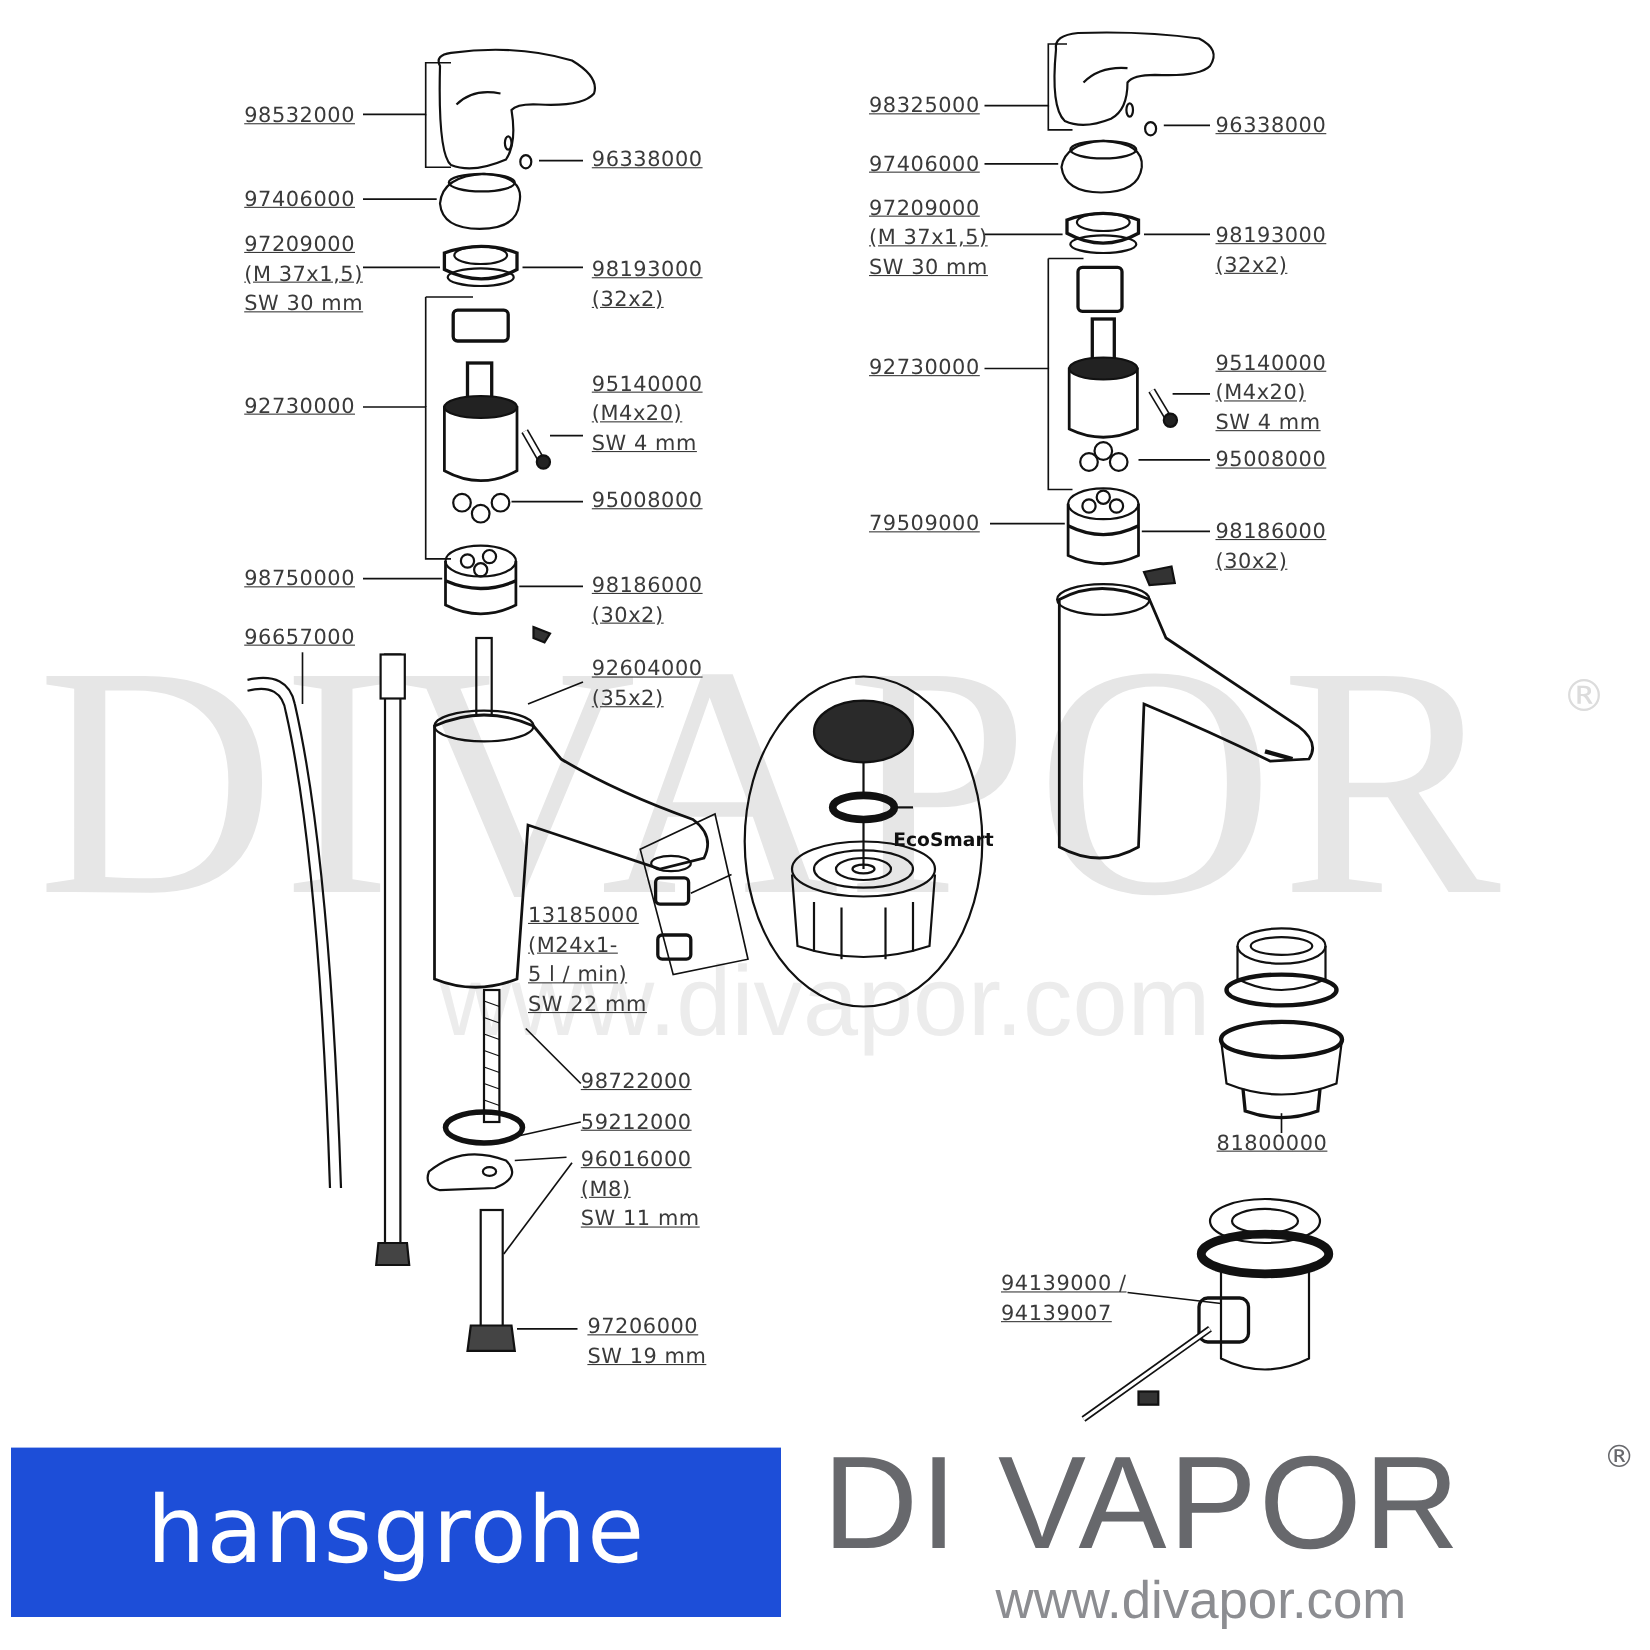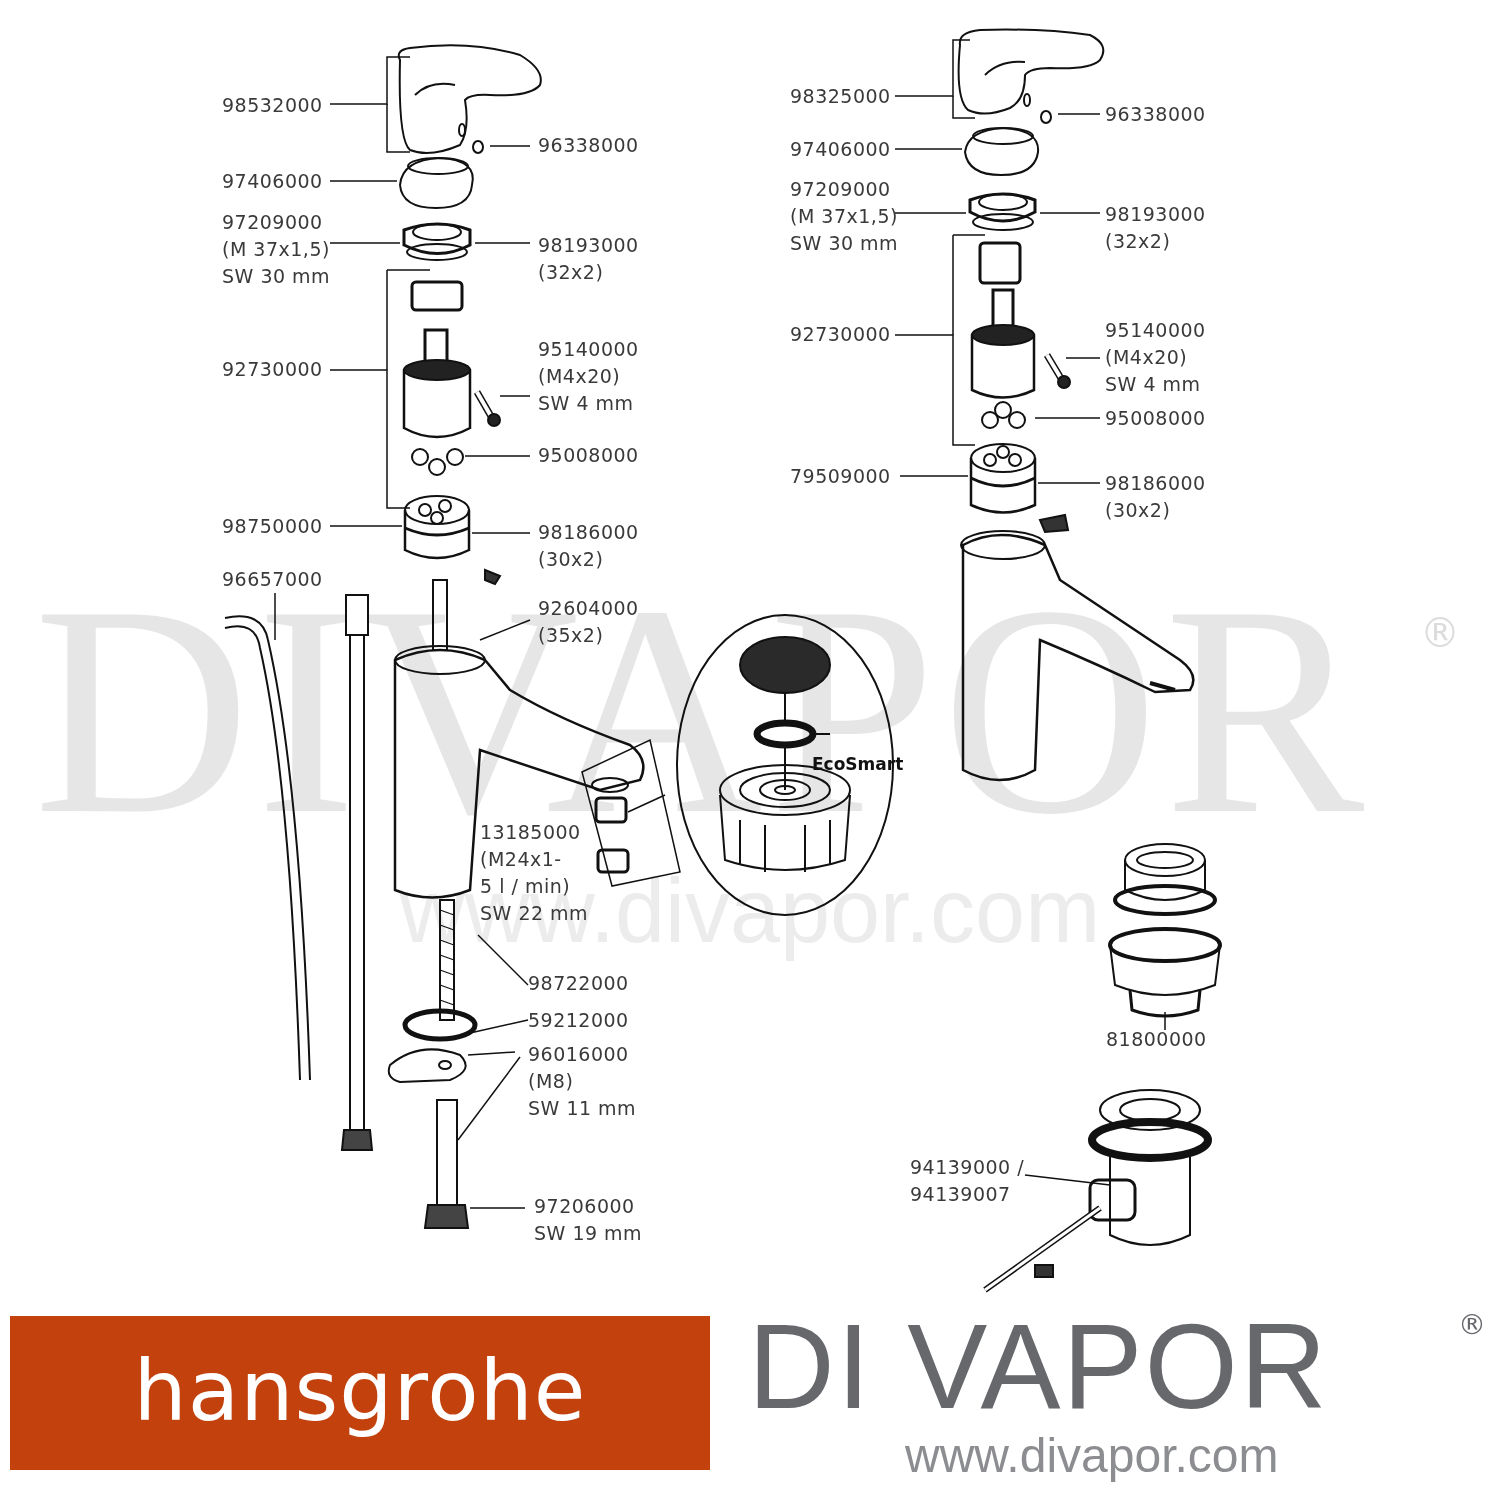--- a/index.html
+++ b/index.html
@@ -6,23 +6,23 @@
   body { width:1500px; height:1500px; position:relative; overflow:hidden;
          font-family:"DejaVu Sans", "Liberation Sans", sans-serif; color:#3a3a3a; }
   .lbl { position:absolute; font-size:19px; line-height:27px; color:#3a3a3a; white-space:pre; letter-spacing:0.5px; }
   .wm-big { position:absolute; left:0; top:560px; width:1404px; text-align:center;
             font-family:"Liberation Serif", "DejaVu Serif", serif; font-size:300px; line-height:300px;
             color:#e6e6e6; letter-spacing:6px; z-index:0; }
   .wm-reg { position:absolute; left:1420px; top:610px; font-size:40px; color:#dcdcdc; z-index:0; }
   .wm-url { position:absolute; left:300px; top:860px; width:900px; text-align:center;
             font-family:"Liberation Sans", sans-serif; font-size:90px; color:#ececec; z-index:0; }
   svg.draw { position:absolute; left:0; top:0; z-index:1; }
-  .lbl { z-index:2; }
+  .lbl { z-index:2;text-decoration:underline; }
   .eco { position:absolute; left:812px; top:722px; font-weight:bold; font-size:17px; color:#111; z-index:3;margin-top:32px; }
-  .logo-box { position:absolute; left:10px; top:1316px; width:700px; height:154px; background:#c2410c; z-index:2; }
+  .logo-box { position:absolute; left:10px; top:1316px; width:700px; height:154px; background:#1d4ed8; z-index:2; }
   .logo-text { position:absolute; left:0; top:0; width:700px; height:154px; text-align:center;
                color:#ffffff; font-family:"DejaVu Sans", sans-serif; font-size:84px; line-height:150px; letter-spacing:1px; }
   .brand { position:absolute; left:748px; top:1306px; font-family:Liberation Sans, sans-serif;
            font-size:120px; line-height:120px; color:#67686c; letter-spacing:2px; z-index:2; }
   .brand-reg { position:absolute; left:1458px; top:1308px; font-size:28px; color:#67686c; z-index:2; }
   .brand-url { position:absolute; left:905px; top:1428px; font-family:"Liberation Sans", sans-serif;
                font-size:48px; color:#8c8d91; z-index:2; letter-spacing:0px; }
 </style>
 </head>
 <body>

